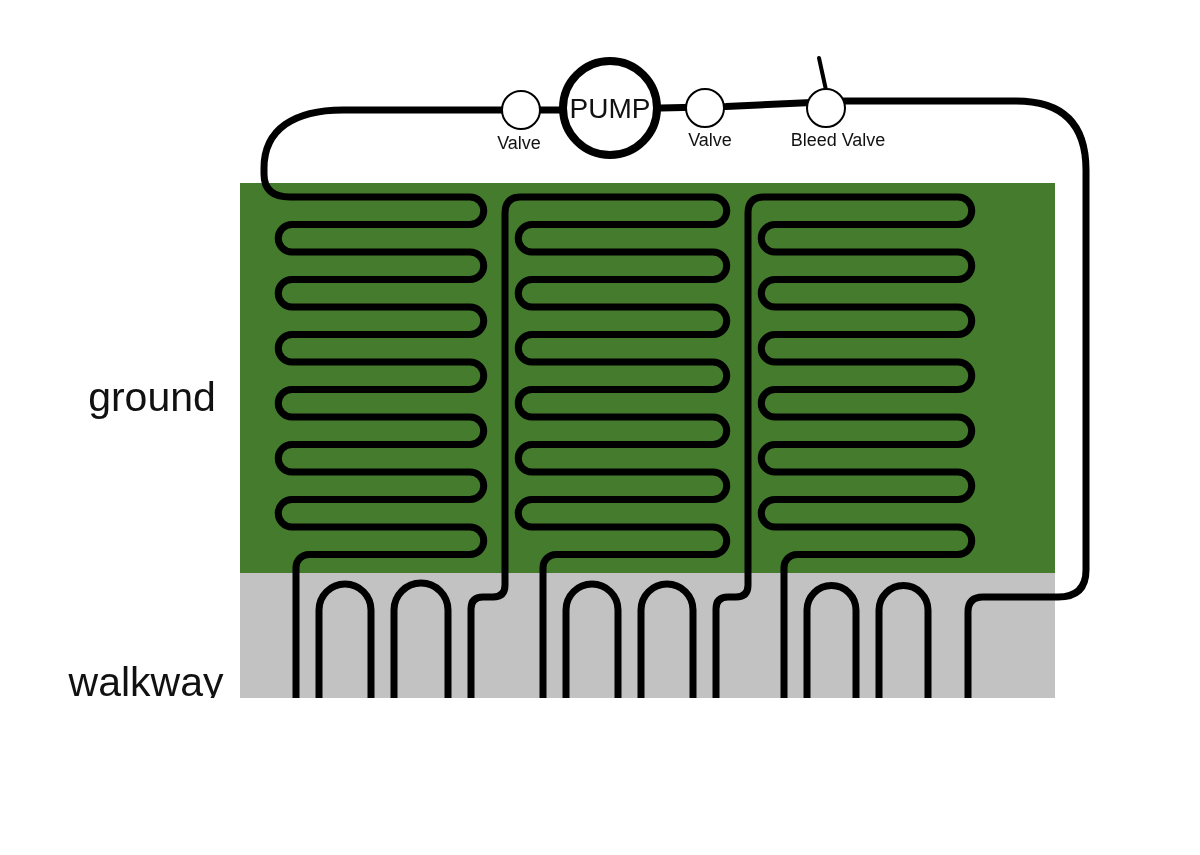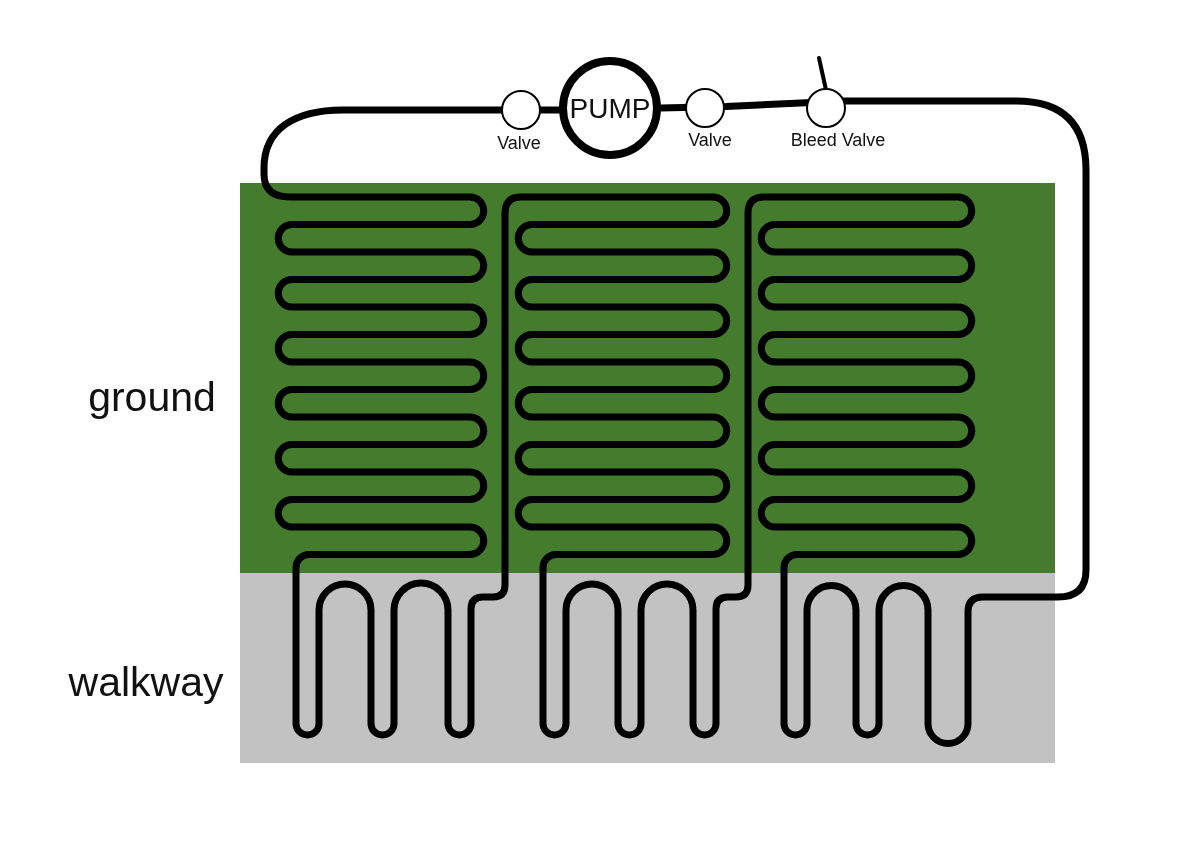--- a/index.html
+++ b/index.html
@@ -1,19 +1,19 @@
 <!DOCTYPE html>
 <html><head>
 <meta charset="utf-8">
 <style>
   html, body { margin: 0; padding: 0; background: #ffffff; }
   .canvas {
     position: relative;
     width: 1200px;
-    height: 855px;
+    height: 698px;
     background: #ffffff;
     font-family: "Liberation Sans", sans-serif;
     overflow: hidden;
   }
   svg { display: block; }
   .area-label {
     font-family: "Liberation Sans", sans-serif;
     font-size: 41px;
     fill: #111111;
   }

